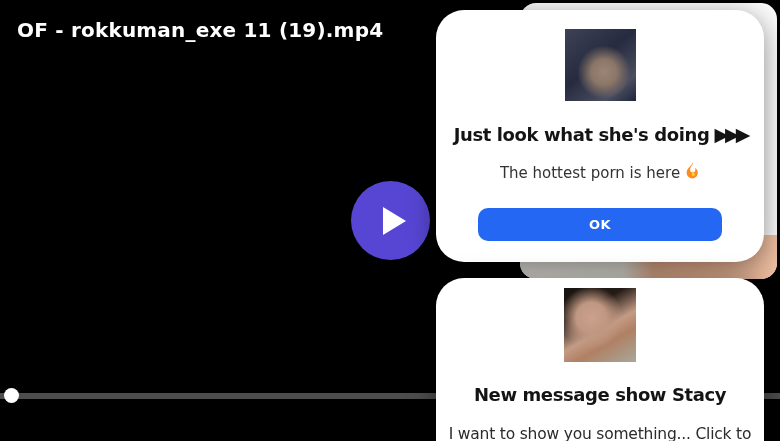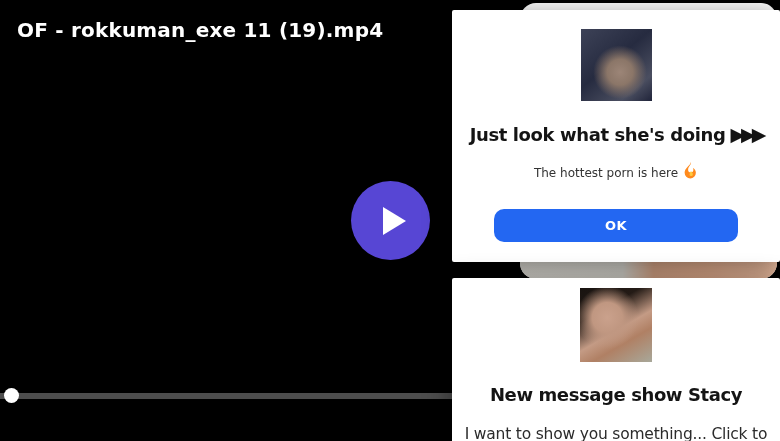--- a/index.html
+++ b/index.html
@@ -34,21 +34,21 @@
   
   .back-card{
     position:absolute;left:520px;top:3px;width:257px;height:276px;border-radius:16px;
     background:#fcfcfc;overflow:hidden;box-shadow:0 4px 20px rgba(0,0,0,.35);
   }
   .photo-band{
     position:absolute;left:0;bottom:0;width:100%;height:44px;
     background:linear-gradient(90deg,#dbd9d2 0%,#d7d5ce 40%,#d6a486 52%,#e0ab8c 72%,#eebfa2 100%);
   }
   .popup{
-    position:absolute;left:452px;width:328px;background:#fff;border-radius:2px;
+    position:absolute;left:436px;width:328px;background:#fff;border-radius:28px;
     box-shadow:0 6px 28px rgba(0,0,0,.45);text-align:center;overflow:hidden;cursor:pointer;
   }
   .popup1{top:10px;height:252px;}
   .popup2{top:278px;height:205px;}
   .thumb{margin:0 auto;}
   .thumb1{
     width:71px;height:72px;margin-top:19px;
     background:
       radial-gradient(circle at 55% 60%, #9c8577 0%, #8b7668 22%, rgba(0,0,0,0) 46%),
       linear-gradient(140deg,#3d4257 0%,#262b40 45%,#4a4e60 80%,#20243a 100%);
@@ -58,21 +58,21 @@
     background:
       radial-gradient(circle at 38% 40%, #caa18c 0%, #c09781 24%, rgba(0,0,0,0) 50%),
       linear-gradient(150deg,#181310 0%,#241b16 30%,#c49b85 55%,#b08064 70%,#a8a89a 100%);
   }
   .popup h2{
     margin:22px 0 0 0;font-size:18px;font-weight:bold;color:#141414;
     letter-spacing:-0.4px;white-space:nowrap;line-height:22px;
   }
   .arrows{letter-spacing:-4px;margin-left:5px;font-size:19px;}
   .popup .sub{
-    margin:15px 0 16px 0;font-size:12px;color:#333;line-height:21px;
+    margin:15px 0 16px 0;font-size:15px;color:#333;line-height:21px;
     display:flex;align-items:center;justify-content:center;gap:5px;white-space:nowrap;
   }
   .popup2 .body-text{
     margin:17px 0 0 0;font-size:15.5px;color:#2b2b2b;letter-spacing:-0.2px;
     white-space:nowrap;line-height:22px;
   }
   .ok-btn{
     display:block;margin:23px auto 0 auto;width:244px;height:33px;
     background:var(--ok_button,#2367f2);color:#fff;border:none;border-radius:10px;
     font-size:13px;font-weight:bold;letter-spacing:.5px;cursor:pointer;

